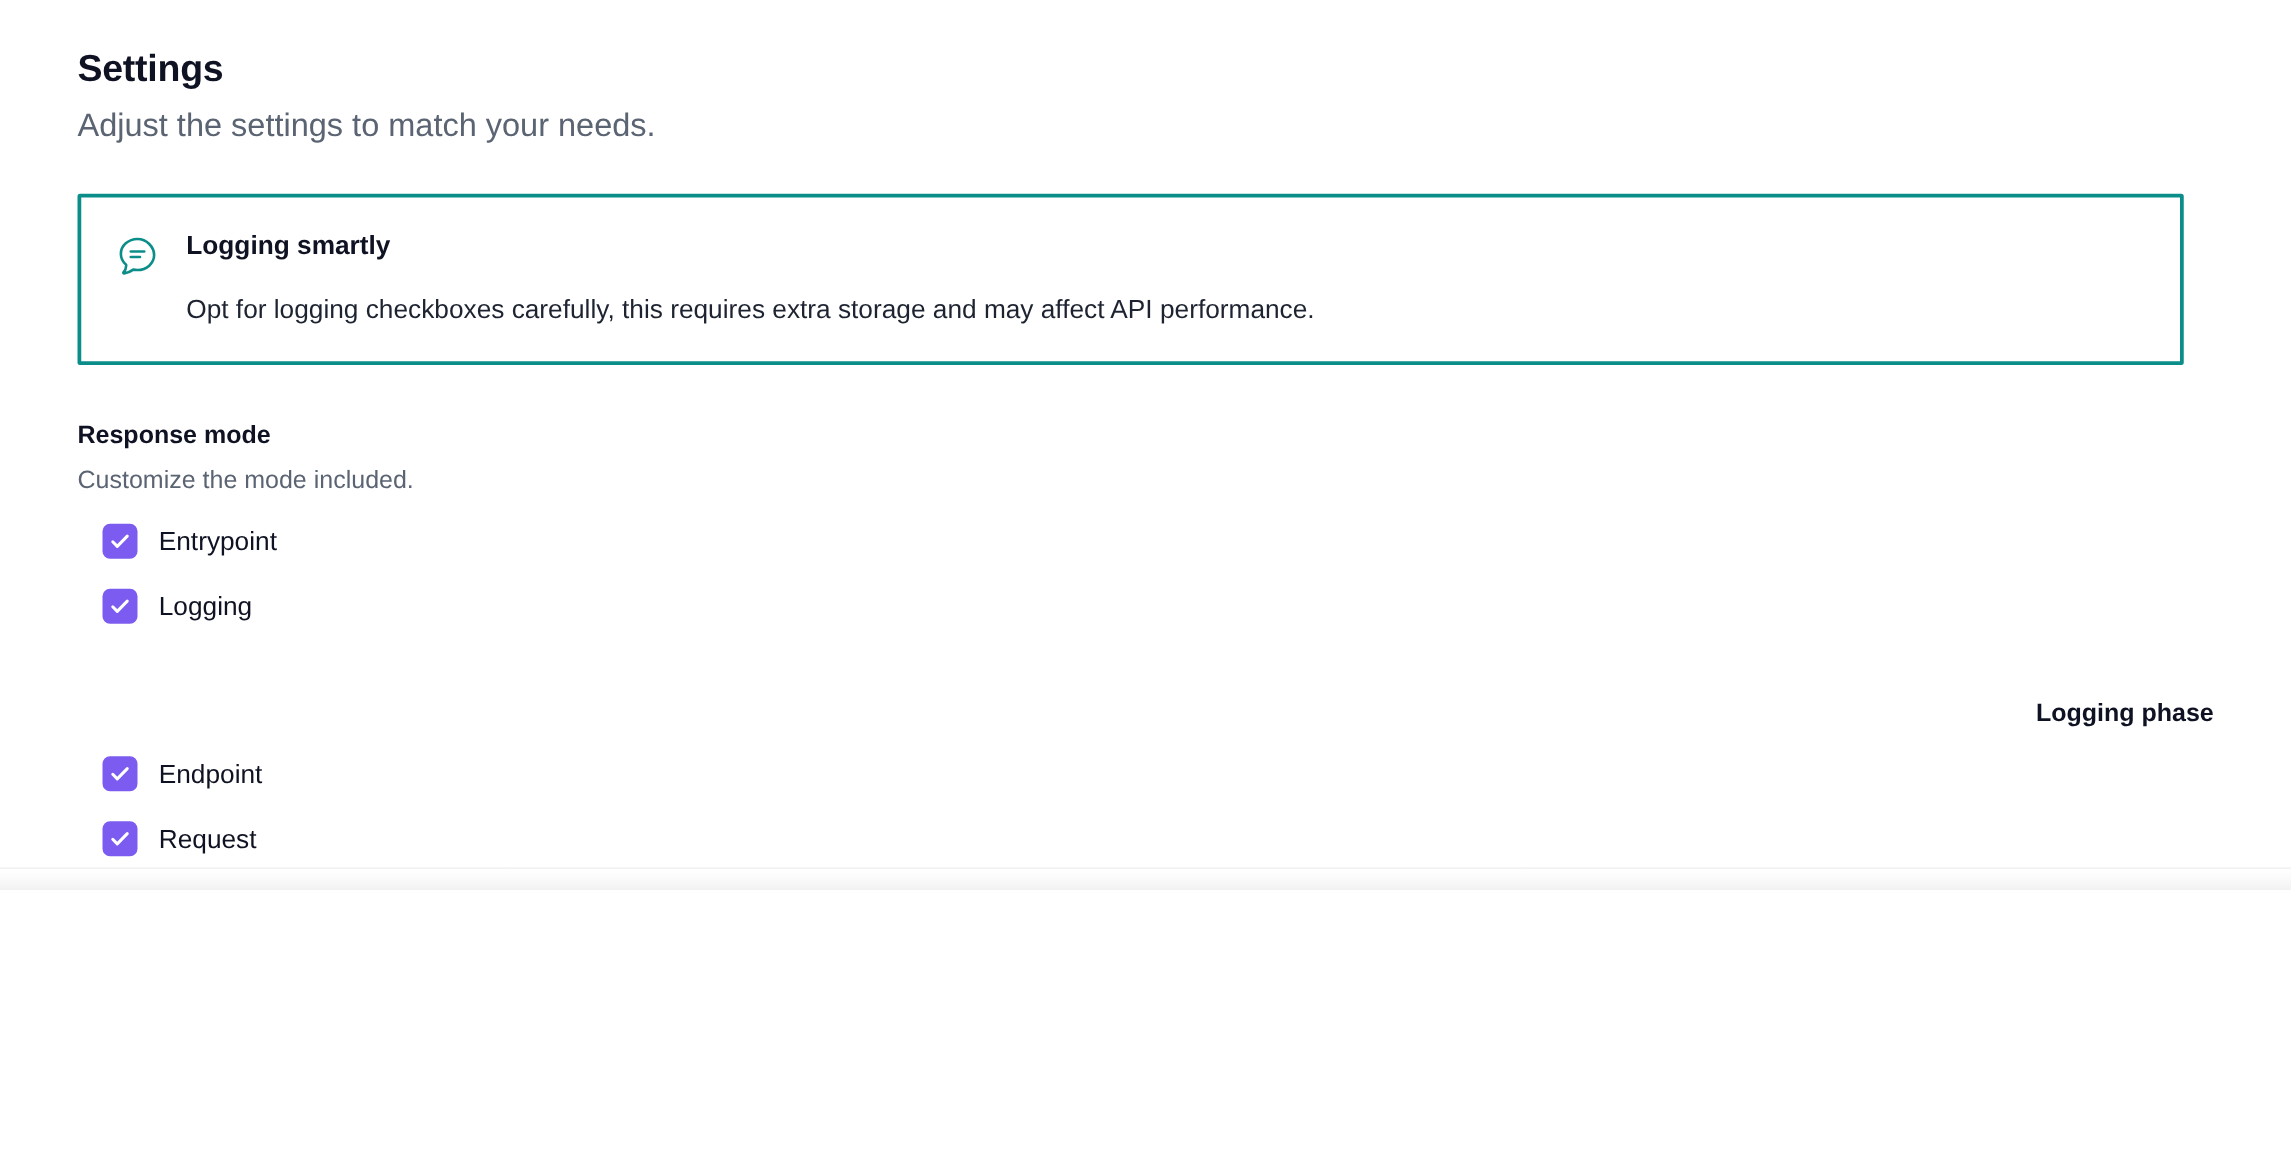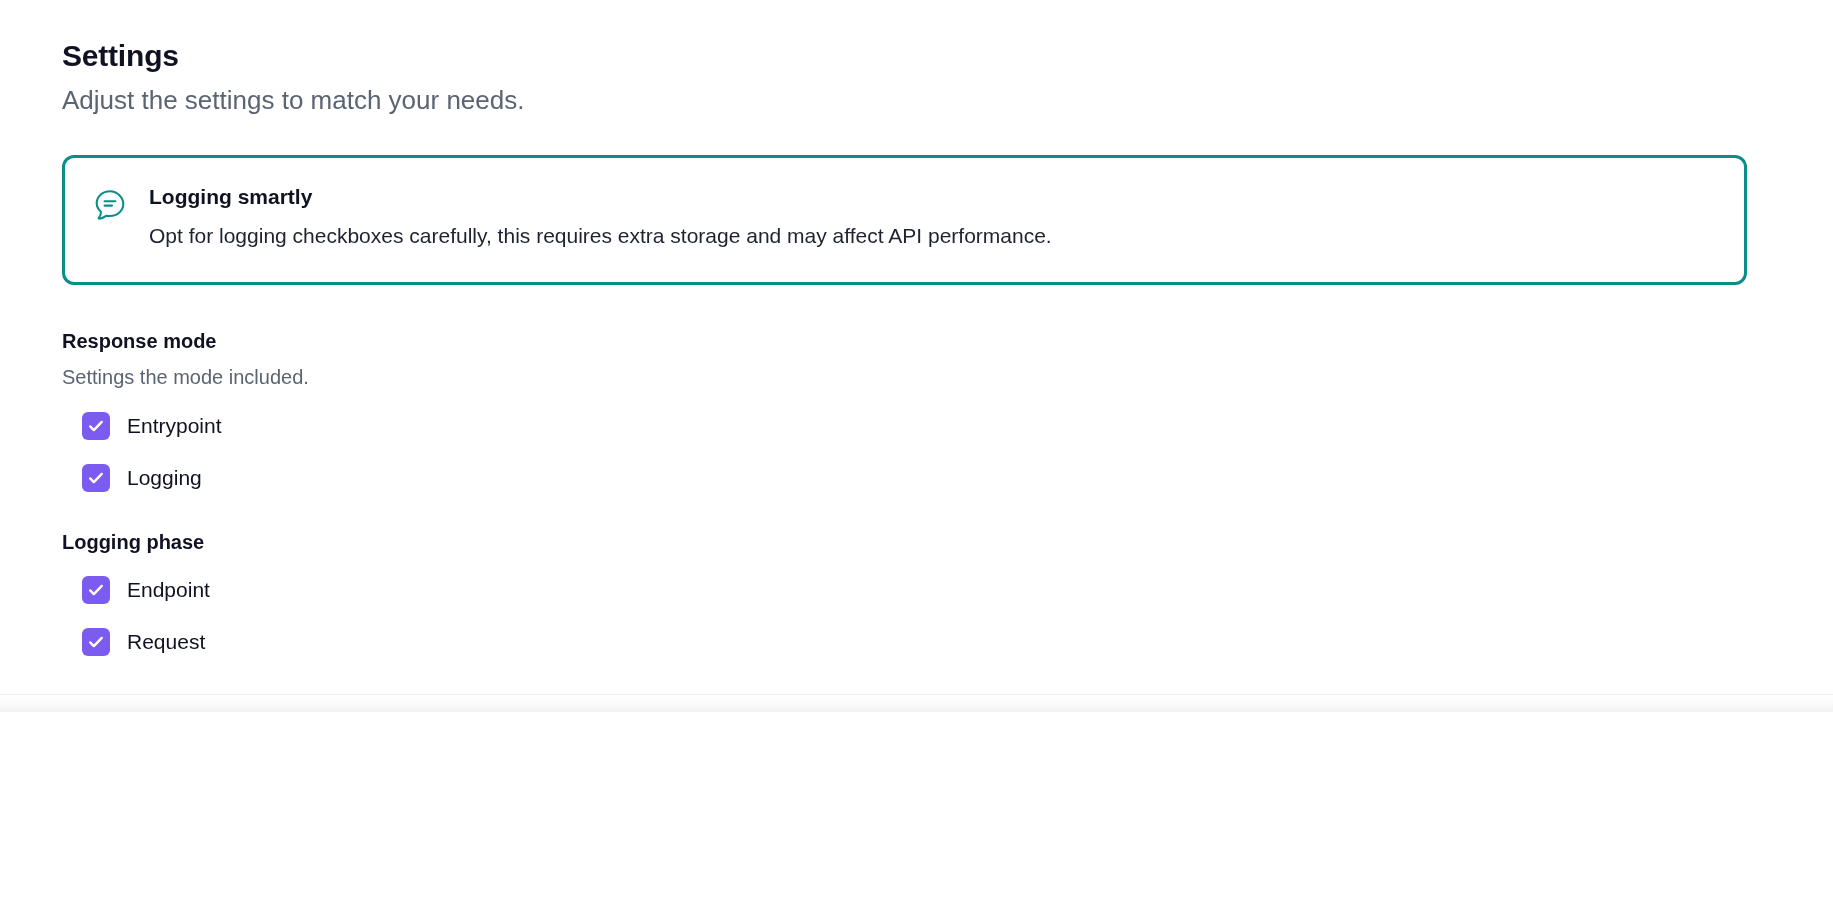--- a/index.html
+++ b/index.html
@@ -36,21 +36,21 @@
     margin: 10px 0 0 0;
     line-height: 1.3;
     font-weight: 400;
   }
 
   
   .callout {
     margin-top: 37px;
     margin-right: 24px;
     border: 3px solid #0b8e8a;
-    border-radius: 12px;
+    border-radius: 2px;
     padding: 26px 28px 28px 28px;
     display: flex;
     align-items: flex-start;
     gap: 22px;
     background: #ffffff;
     min-height: 130px;
   }
   .callout-icon {
     flex: 0 0 auto;
     width: 34px;
@@ -66,27 +66,27 @@
     font-size: 21px;
     font-weight: bold;
     color: #0f1222;
     line-height: 1.25;
     margin: 0;
   }
   .callout-text {
     font-size: 21px;
     color: #1d2330;
     line-height: 1.3;
-    margin: 12px 0 0 0;
+    margin: 24px 0 0 0;
     font-weight: 400;
   }
 
   
   .section { margin-top: 44px; }
-  .section + .section { margin-top: 38px; }
+  .section + .section { margin-top: 60px; text-align: right; }
   .section-title {
     font-size: 20px;
     font-weight: bold;
     color: #0f1222;
     margin: 0;
     line-height: 1.2;
   }
   .section-desc {
     font-size: 20px;
     color: #5b6472;
@@ -151,21 +151,21 @@
         </svg>
       </div>
       <div class="callout-body">
         <p class="callout-title">Logging smartly</p>
         <p class="callout-text">Opt for logging checkboxes carefully, this requires extra storage and may affect API performance.</p>
       </div>
     </div>
 
     <div class="section">
       <p class="section-title">Response mode</p>
-      <p class="section-desc">Settings the mode included.</p>
+      <p class="section-desc">Customize the mode included.</p>
 
       <div class="check-row">
         <span class="checkbox">
           <svg width="20" height="20" viewBox="0 0 20 20" fill="none" aria-hidden="true">
             <path d="M4.2 10.4l3.6 3.7 8-8.2" stroke="#ffffff" stroke-width="2.4" stroke-linecap="round" stroke-linejoin="round"></path>
           </svg>
         </span>
         <span class="check-label">Entrypoint</span>
       </div>
 

